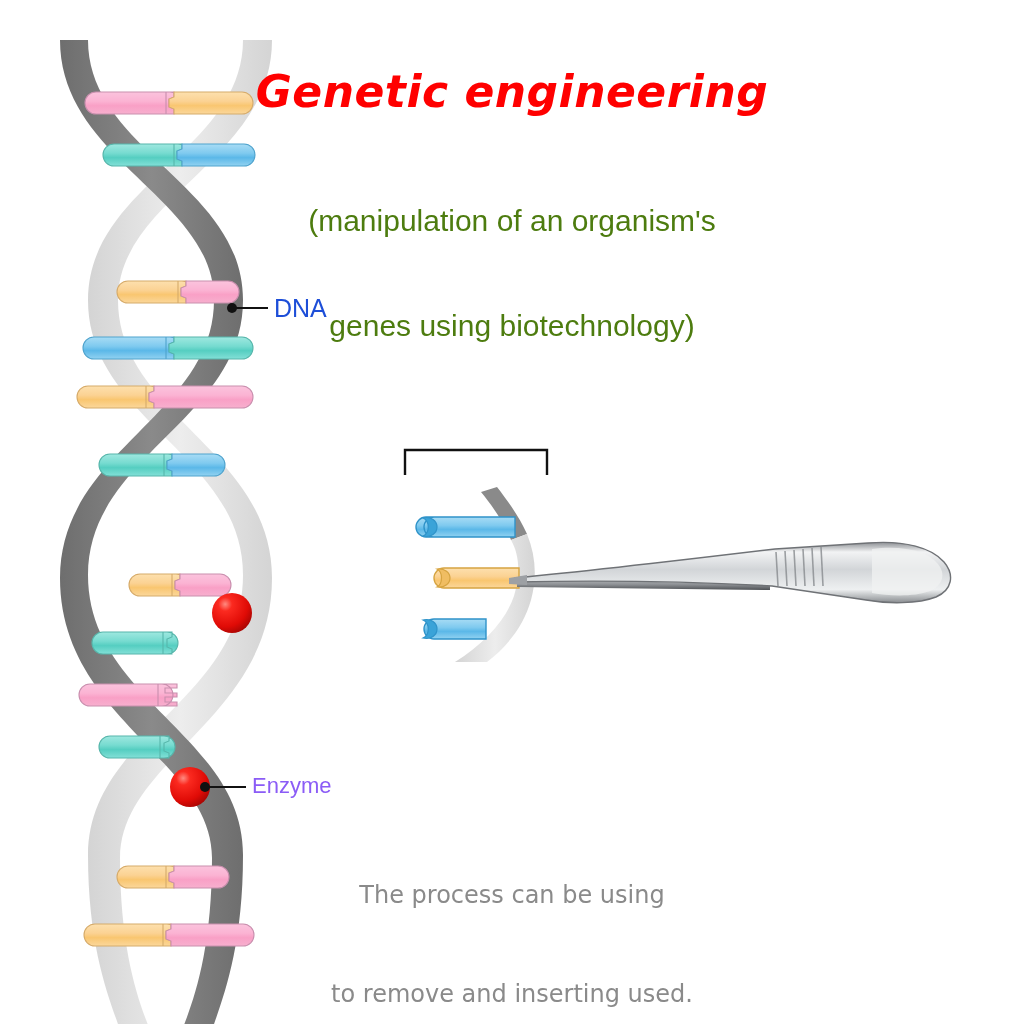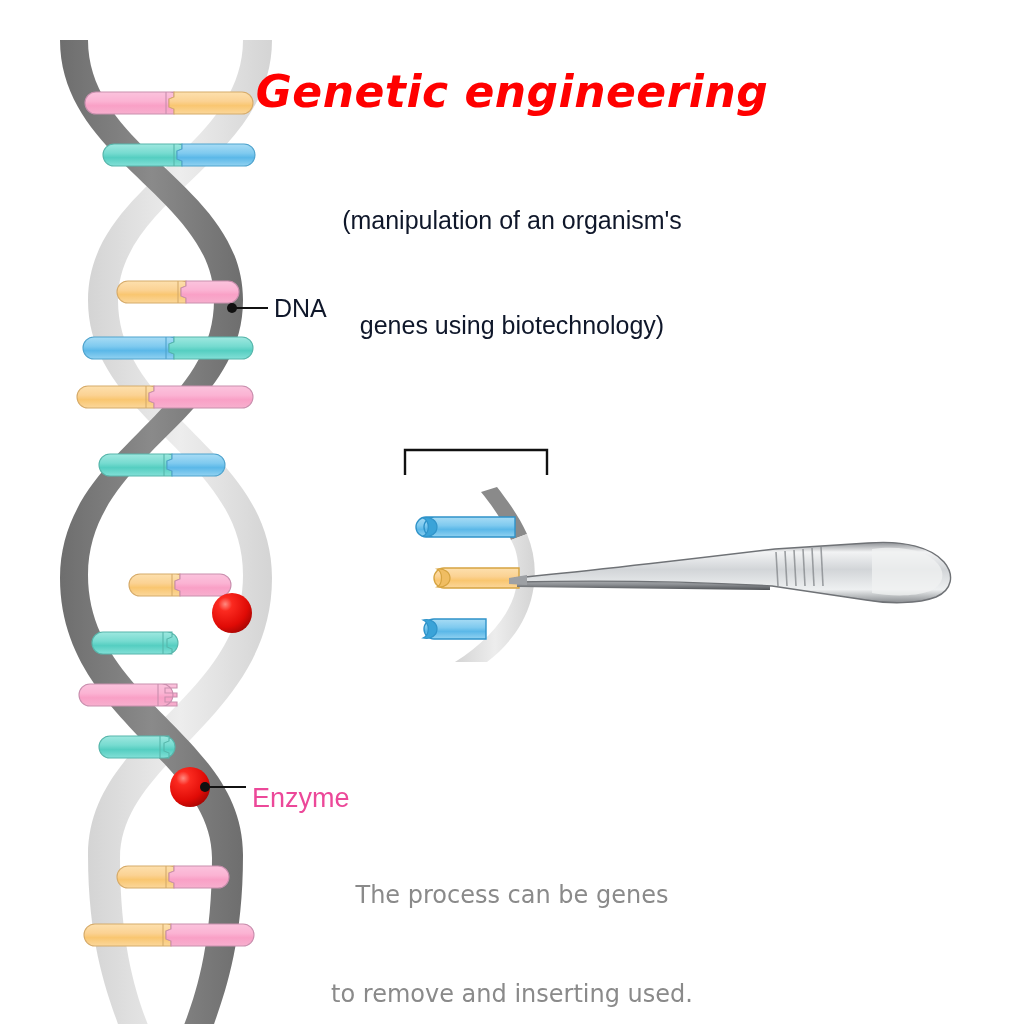--- a/index.html
+++ b/index.html
@@ -12,32 +12,32 @@
 
   #title{
     left:0;top:66px;width:1024px;text-align:center;
     font-family:"DejaVu Sans",sans-serif;
     font-size:44px;font-style:italic;font-weight:700;
     color:#ff0000;letter-spacing:.5px;
   }
   #subtitle{
     left:0;top:133px;width:1024px;text-align:center;
     font-family:"Liberation Sans",sans-serif;
-    font-size:25px;color:#0f172a;line-height:35px;font-weight:400;
+    font-size:30px;color:#4d7c0f;line-height:35px;font-weight:400;
   }
   #caption{
     left:0;top:813px;width:1024px;text-align:center;
     font-family:"DejaVu Sans",sans-serif;
     font-size:24px;color:#8a8a8a;line-height:33px;
   }
   #lbl-dna{
-    left:274px;top:294px;font-size:25px;color:#0f172a;
+    left:274px;top:294px;font-size:25px;color:#1d4ed8;
   }
   #lbl-enzyme{
-    left:252px;top:773px;font-size:27px;color:#ec4899;margin-top:10px;
+    left:252px;top:773px;font-size:22px;color:#8b5cf6;
   }
   #lbl-remove{
     left:404px;top:388px;width:146px;text-align:center;
     font-size:24px;color:#111;line-height:31px;
   }
 </style>
 </head>
 <body>
 
 <div id="stage">
@@ -287,17 +287,17 @@
     <div>(manipulation of an organism's</div>
     <div>genes using biotechnology)</div>
   </div>
 
   <div class="txt" id="lbl-dna">DNA</div>
 
   <div class="txt" id="lbl-enzyme">Enzyme</div>
 
 
   <div class="txt" id="caption">
-    <div>The process can be genes</div>
+    <div>The process can be using</div>
     <div>to remove and inserting used.</div>
   </div>
 
 </div>
 
 </body></html>

